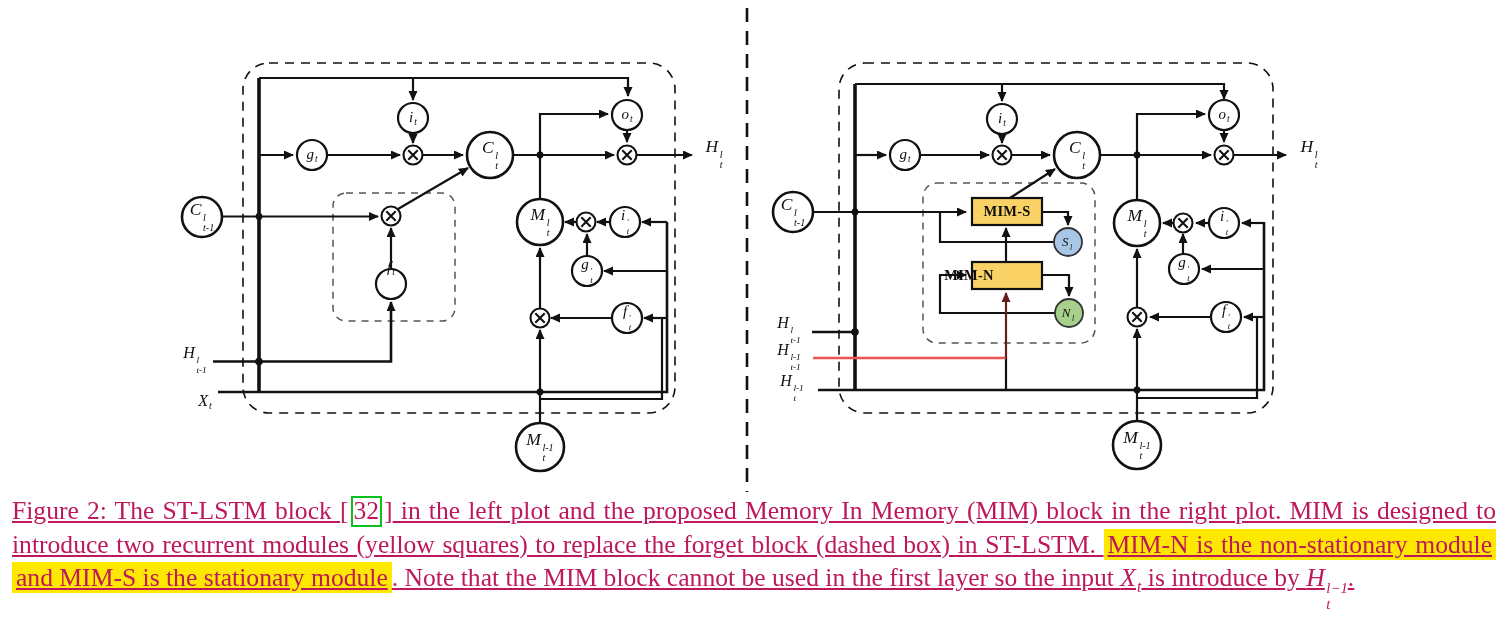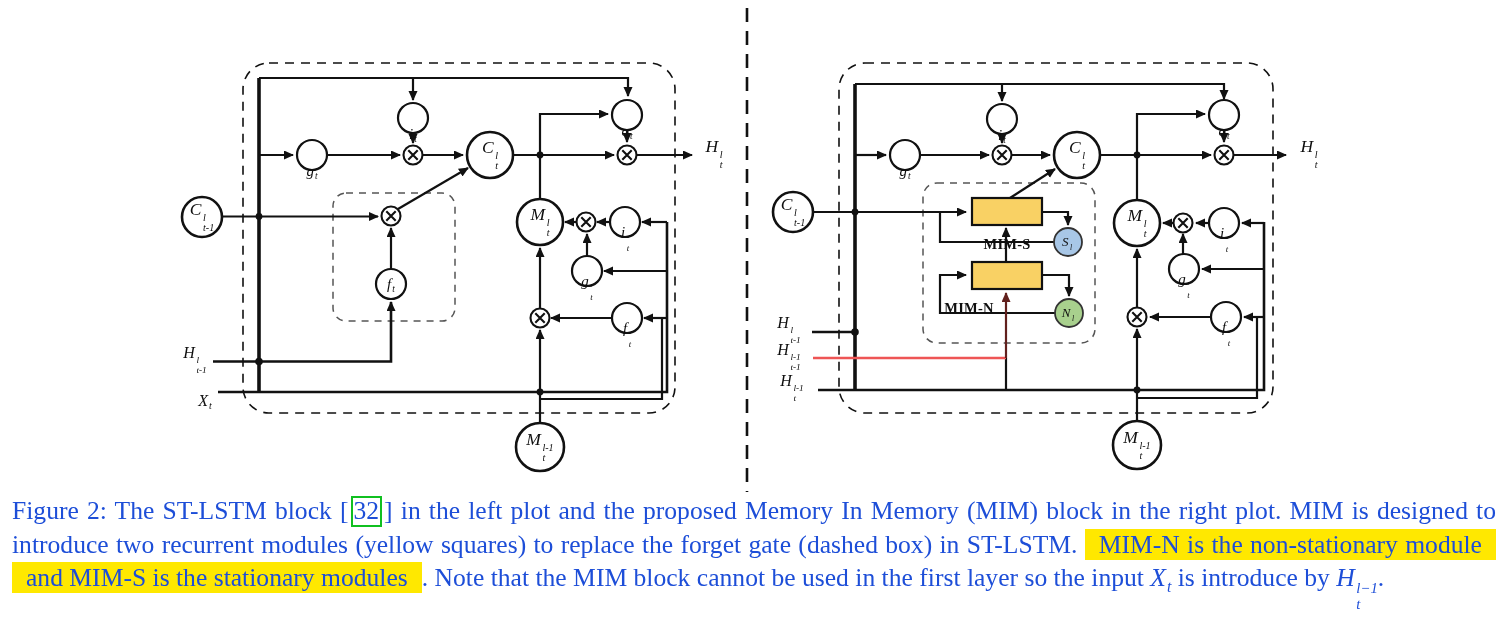--- a/index.html
+++ b/index.html
@@ -2,30 +2,30 @@
 <html><head>
 <meta charset="utf-8">
 <style>
   html,body{margin:0;padding:0;background:#ffffff;}
   .stage{position:relative;width:1506px;height:619px;background:#fff;overflow:hidden;
          font-family:"Liberation Serif",serif;}
   .canvas{position:absolute;left:0;top:0;}
   
   .nlab{position:absolute;transform:translate(-50%,-50%);font-family:"Liberation Serif",serif;
         font-style:italic;color:#0e0e0e;white-space:nowrap;z-index:3;}
-  .sz15{font-size:15px;margin-top:17px;} .sz17{font-size:17.5px;} .sz16{font-size:16px;} .sz13{font-size:13px;}
+  .sz15{font-size:15px;} .sz17{font-size:17.5px;} .sz16{font-size:16px;} .sz13{font-size:13px;}
   .sb{font-size:0.62em;vertical-align:-0.35em;margin-left:1px;}
   .ss{display:inline-flex;flex-direction:column;align-items:flex-start;font-size:0.58em;
       line-height:1.06;vertical-align:-0.55em;margin-left:1.5px;}
-  .mimlab{font-style:normal;font-weight:bold;font-size:14.5px;letter-spacing:0.2px;margin-top:33px;}
+  .mimlab{font-style:normal;font-weight:bold;font-size:14.5px;letter-spacing:0.2px;}
   
   .caption{position:absolute;left:12px;right:10px;top:494px;font-size:25.6px;
-           line-height:33.5px;color:#1d4ed8;z-index:4;}
+           line-height:33.5px;color:#be185d;z-index:4;text-decoration:underline;}
   .jline{text-align:justify;text-align-last:justify;}
-  .hl{background:#ffe800;padding:1px 14px;}
+  .hl{background:#ffe800;padding:1px 4px;}
   .cite{display:inline-block;border:2.2px solid #10c020;line-height:1.05;padding:0 1px;margin:0 2px;}
   .cmath{font-style:italic;}
   .caption .ss{vertical-align:-0.5em;}
 </style>
 </head>
 <body>
 
 <div class="stage">
 
   <svg class="canvas" width="1506" height="492" viewBox="0 0 1506 492">
@@ -299,20 +299,20 @@
         <span>l-1</span>
         <span>t-1</span>
       </span></div>
   <div class="nlab sz16" style="left:792px;top:388px"><span>H</span><span class="ss">
         <span>l-1</span>
         <span>t</span>
       </span></div>
 
   <div class="caption">
     <div class="jline"><span>Figure 2: The ST-LSTM block </span><span>[</span><span class="cite">32</span><span>]</span><span> in the left plot and the proposed Memory In Memory (MIM) block in the right plot. MIM is designed to</span></div>
-    <div class="jline"><span>introduce two recurrent modules (yellow squares) to replace the forget gate (dashed box) in ST-LSTM. </span><span class="hl">MIM-N is the non-stationary module</span></div>
-    <div><span class="hl">and MIM-S is the stationary modules</span><span>. Note that the MIM block cannot be used in the first layer so the input </span><span class="cmath"><span>X</span><span class="sb">t</span></span><span> is introduce by </span><span class="cmath"><span>H</span><span class="ss">
+    <div class="jline"><span>introduce two recurrent modules (yellow squares) to replace the forget block (dashed box) in ST-LSTM. </span><span class="hl">MIM-N is the non-stationary module</span></div>
+    <div><span class="hl">and MIM-S is the stationary module</span><span>. Note that the MIM block cannot be used in the first layer so the input </span><span class="cmath"><span>X</span><span class="sb">t</span></span><span> is introduce by </span><span class="cmath"><span>H</span><span class="ss">
             <span>l−1</span>
             <span>t</span>
           </span></span><span>.</span></div>
   </div>
 
 </div>
 
 </body></html>

